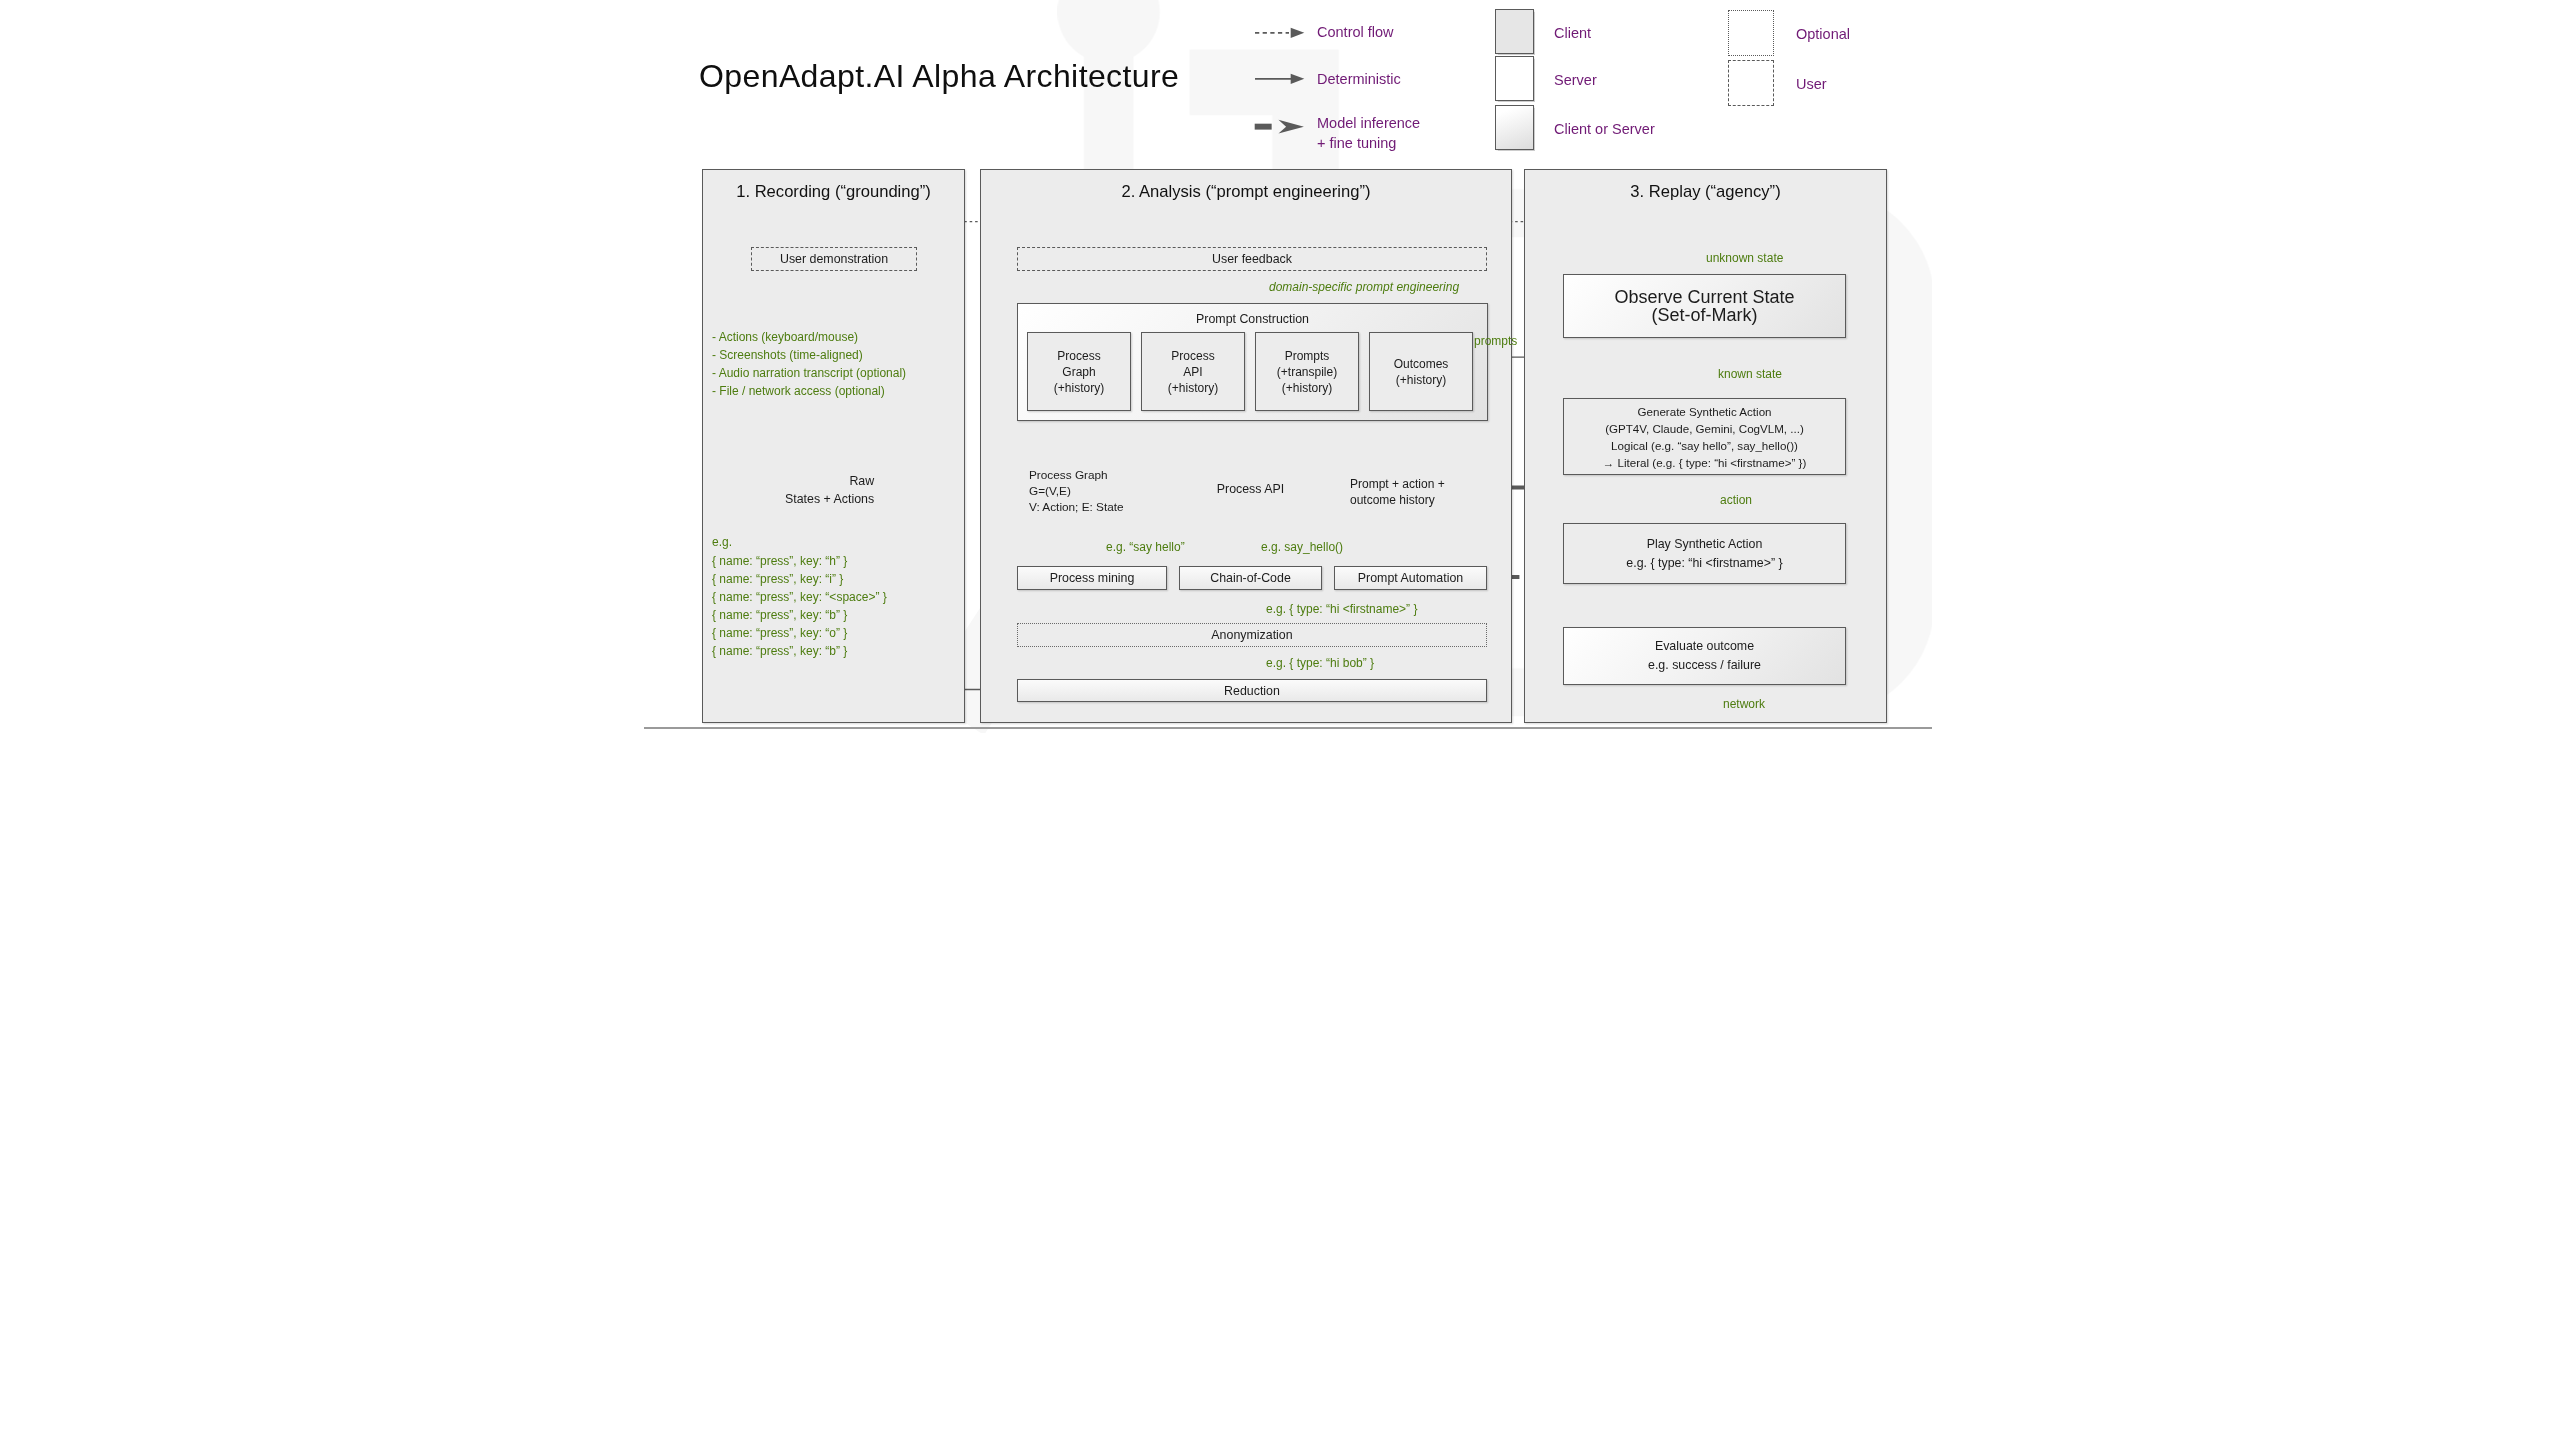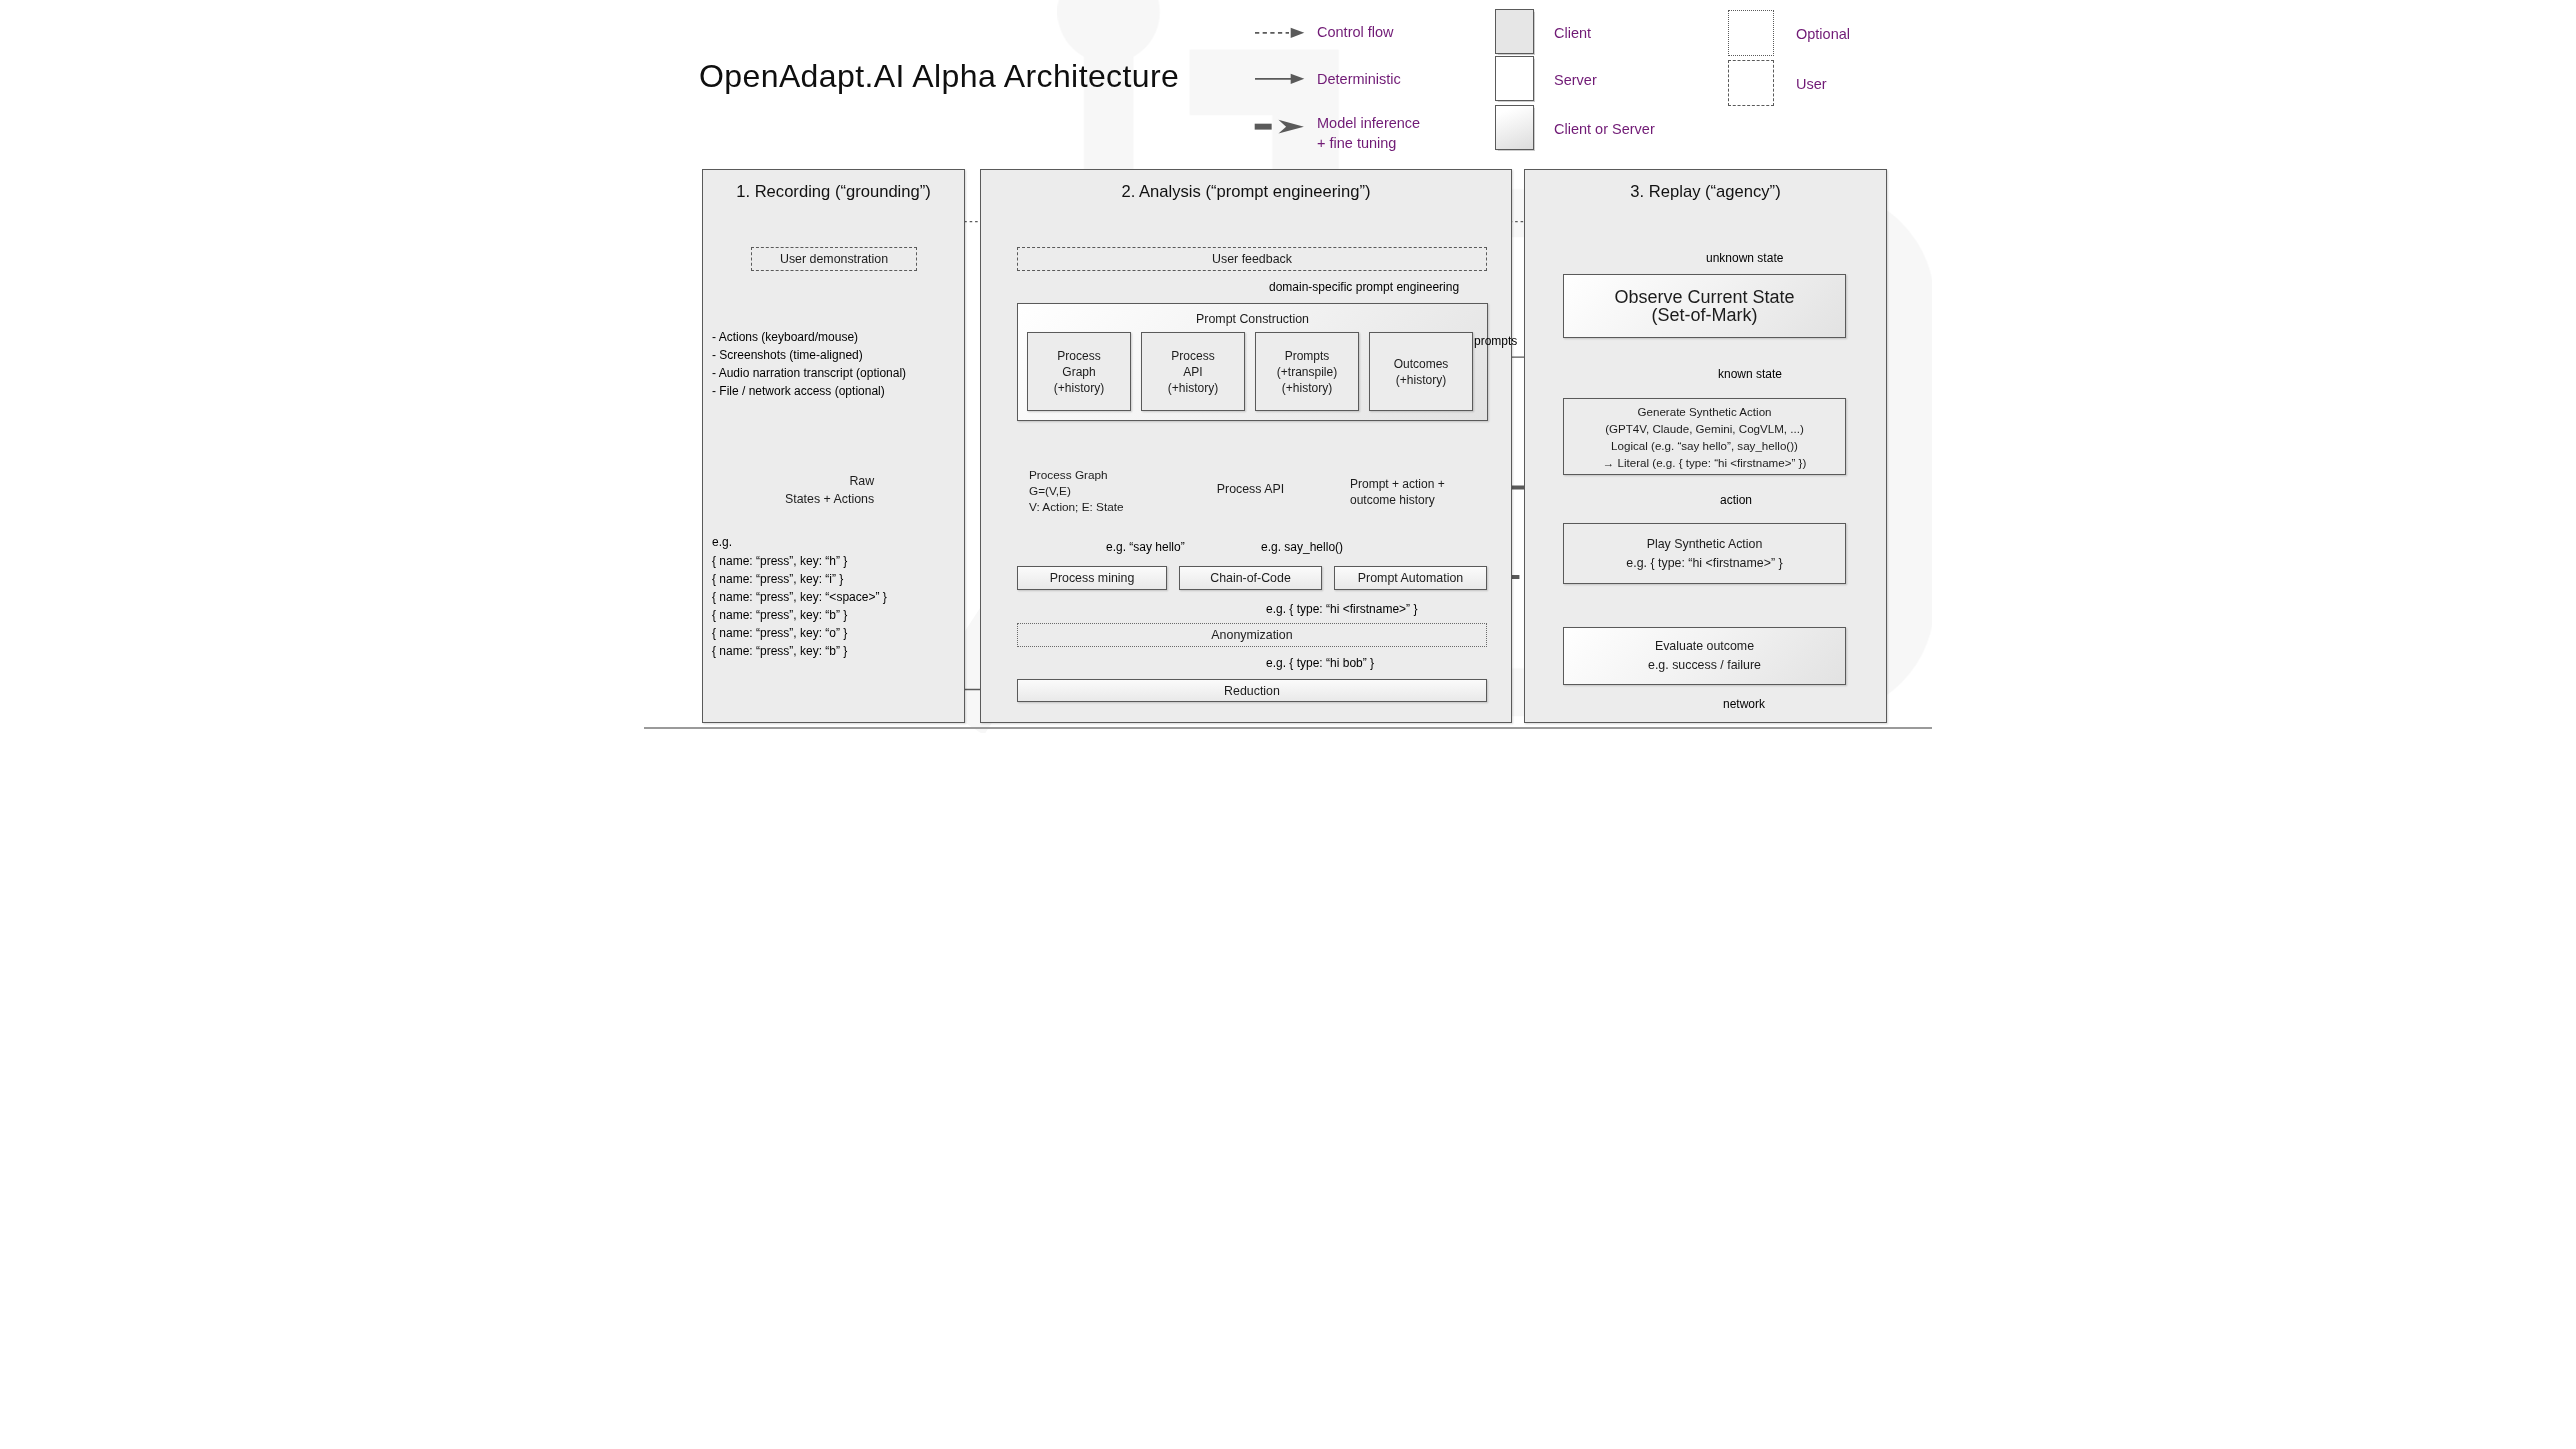--- a/index.html
+++ b/index.html
@@ -13,21 +13,21 @@
          box-sizing:border-box;box-shadow:1.3px 1.3px 1.7px rgba(0,0,0,.15);}
   .panel-header{position:absolute;top:12px;left:0;width:100%;text-align:center;font-size:16.6px;color:#111;}
   
   .box{position:absolute;border:1.7px solid #5a5a5a;box-sizing:border-box;display:flex;
        align-items:center;justify-content:center;text-align:center;color:#1c1c1c;
        box-shadow:1.3px 1.3px 1.7px rgba(0,0,0,.18);background:#ececec;}
   .dashed{border-style:dashed;background:transparent;box-shadow:none;}
   .dotted{border:1.7px dotted #6a6a6a;background:transparent;box-shadow:none;}
   .grad{background:linear-gradient(135deg,#ffffff 0%,#f3f3f3 45%,#e2e2e2 100%);}
   .vgrad{background:linear-gradient(180deg,#fbfbfb 0%,#e9e9e9 100%);}
-  .note{position:absolute;color:#000000;font-size:12px;white-space:pre;text-align:right;}
+  .note{position:absolute;color:#4d7c0f;font-size:12px;white-space:pre;text-align:right;}
   .cyl-text{position:absolute;color:#1c1c1c;}
   .legend-label{position:absolute;color:#701a75;font-size:14.5px;}
   .swatch{position:absolute;width:39px;height:45px;border:1.7px solid #5a5a5a;box-sizing:border-box;
           box-shadow:0.9px 0.9px 0.9px rgba(0,0,0,.2);}
   svg{display:block;}
   #arrow-layer{position:absolute;left:0;top:0;}
   #bottom-rule{position:absolute;left:0;top:727px;width:1288px;height:1.7px;background:#9a9a9a;}
 </style>
 </head>
 <body>
@@ -172,21 +172,21 @@
   <div class="note" style="left:68px;top:608px;font-size:12px;">{ name: “press”, key: “b” }</div>
   <div class="note" style="left:68px;top:626px;font-size:12px;">{ name: “press”, key: “o” }</div>
   <div class="note" style="left:68px;top:644px;font-size:12px;">{ name: “press”, key: “b” }</div>
 
   <div class="panel" style="left:336px;width:532px;">
     <div class="panel-header">2. Analysis (“prompt engineering”)</div>
   </div>
   <div class="box dashed" style="left:373px;top:247px;width:470px;height:24px;font-size:12.4px;">
     <span>User feedback</span>
   </div>
-  <div class="note" style="left:625px;top:280px;">domain-specific prompt engineering</div>
+  <div class="note" style="left:625px;top:280px;font-style:italic;">domain-specific prompt engineering</div>
 
   <div class="box grad" style="left:373px;top:303px;width:471px;height:118px;align-items:flex-start;">
     <span style="margin-top:7.7px;font-size:12.4px;">Prompt Construction</span>
   </div>
   <div class="box pre" style="left:383px;top:332px;width:104px;height:79px;font-size:12px;line-height:16px;">
     <span class="pre">Process
 Graph
 (+history)</span>
   </div>
   <div class="box pre" style="left:497px;top:332px;width:104px;height:79px;font-size:12px;line-height:16px;">

